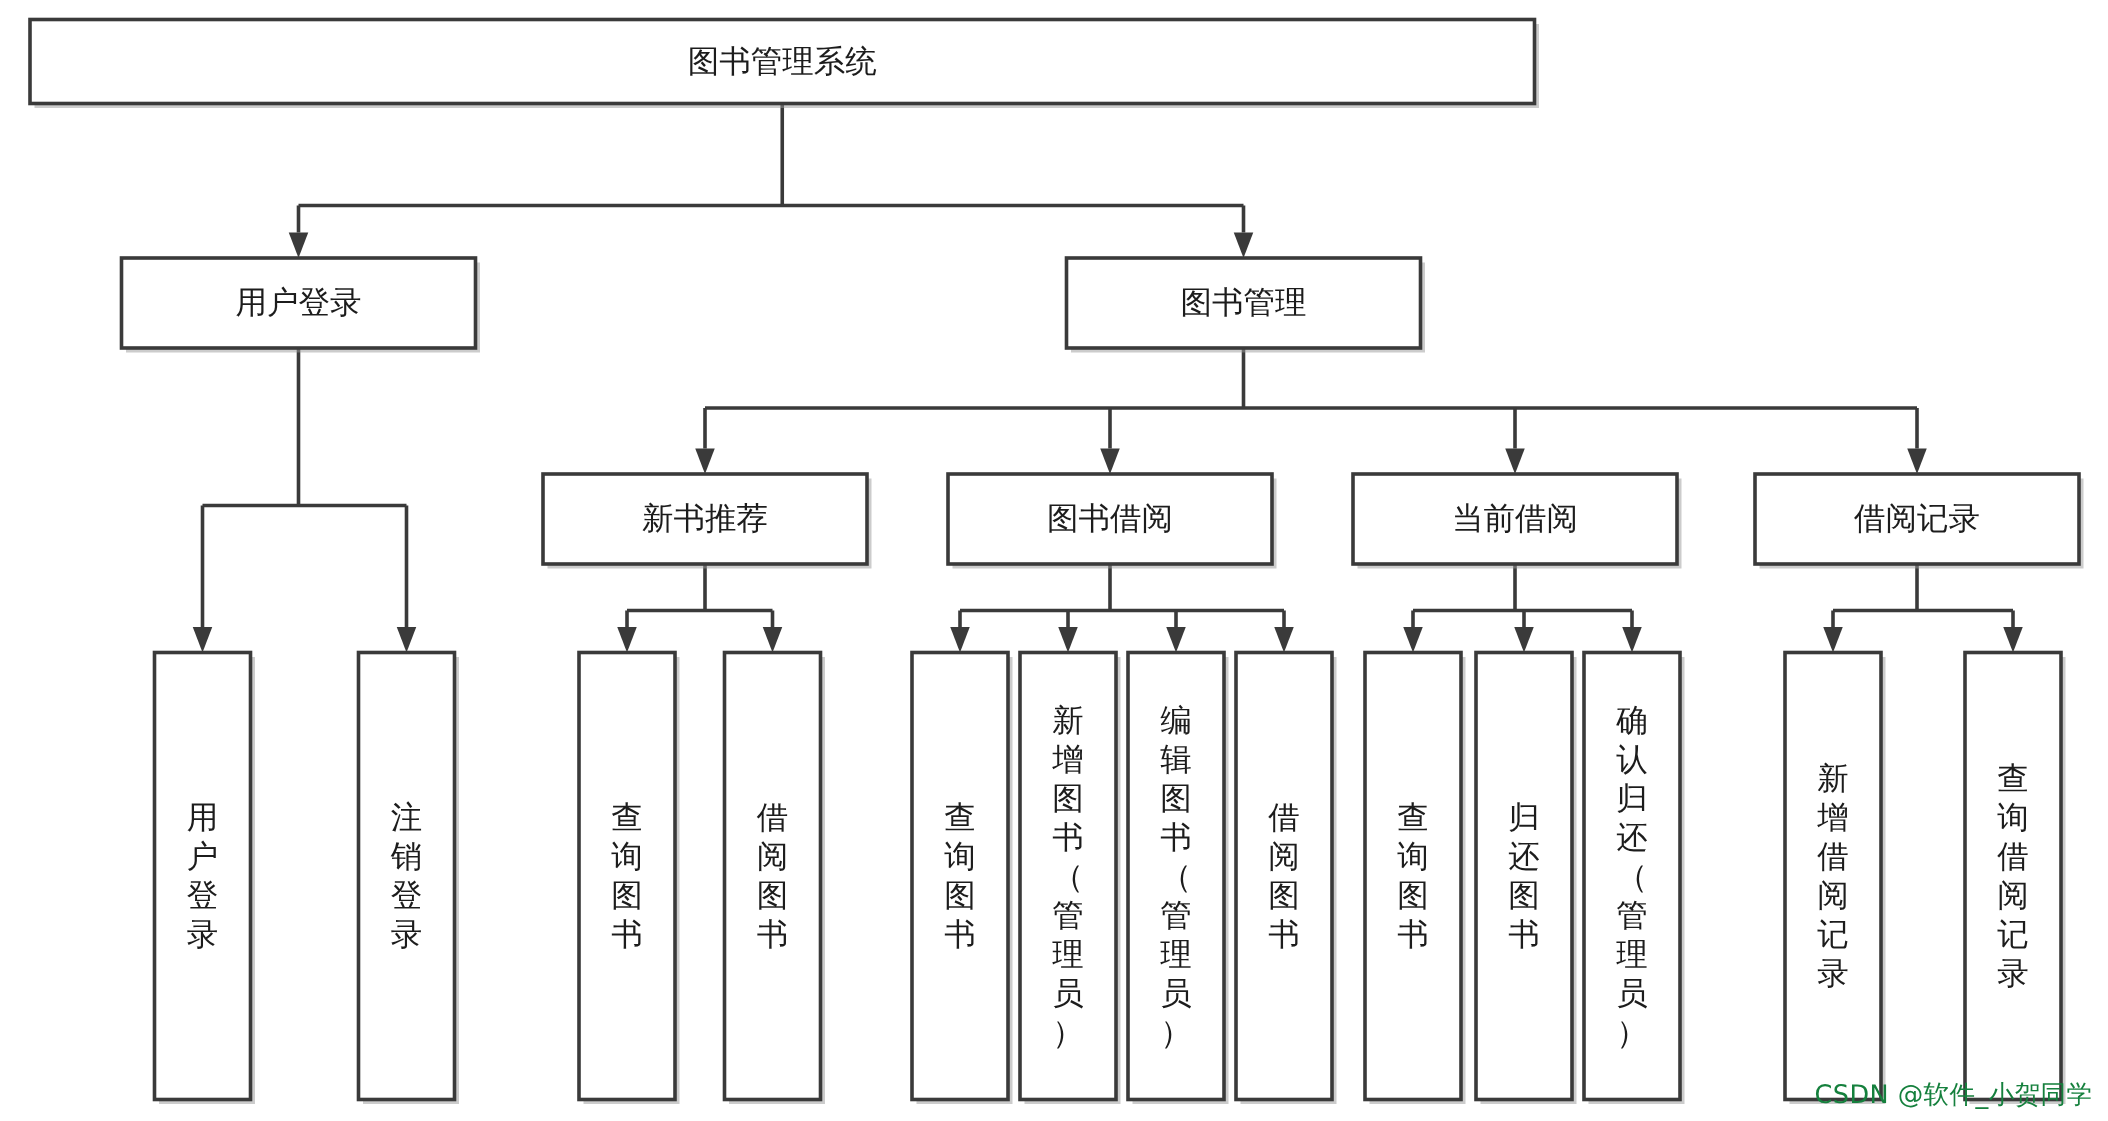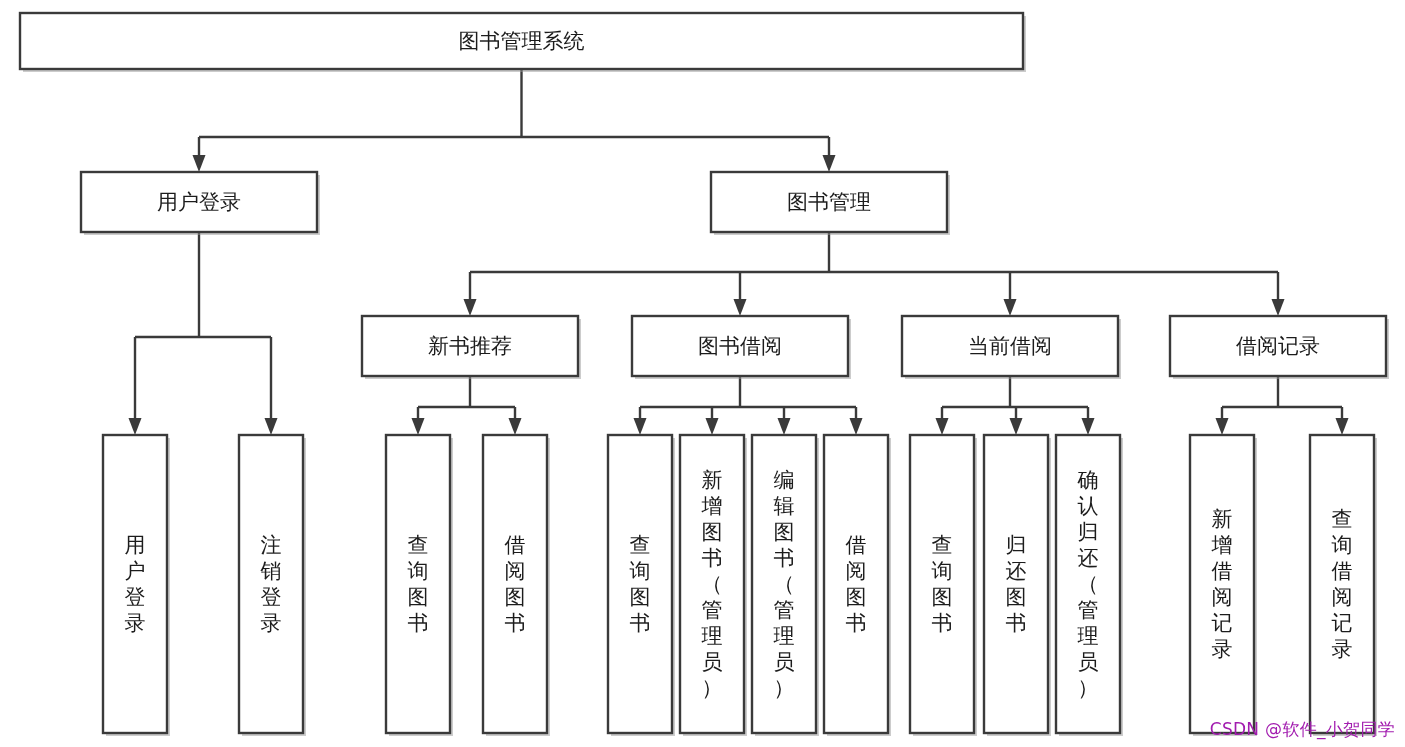--- a/index.html
+++ b/index.html
@@ -59,21 +59,21 @@
     font-size: 21px;
     fill: #1c1c1c;
     text-anchor: middle;
   }
   .watermark {
     position: absolute;
     right: 10px;
     bottom: 6px;
     font-family: "DejaVu Sans", "Liberation Sans", sans-serif;
     font-size: 17px;
-    color: #a21caf;
+    color: #15803d;
     white-space: nowrap;
     letter-spacing: 0.3px;
   }
 </style>
 </head>
 <body>
 
 <div id="diagram-root">
 
   <svg id="tree-svg" viewBox="0 0 1405 747" xmlns="http://www.w3.org/2000/svg">

